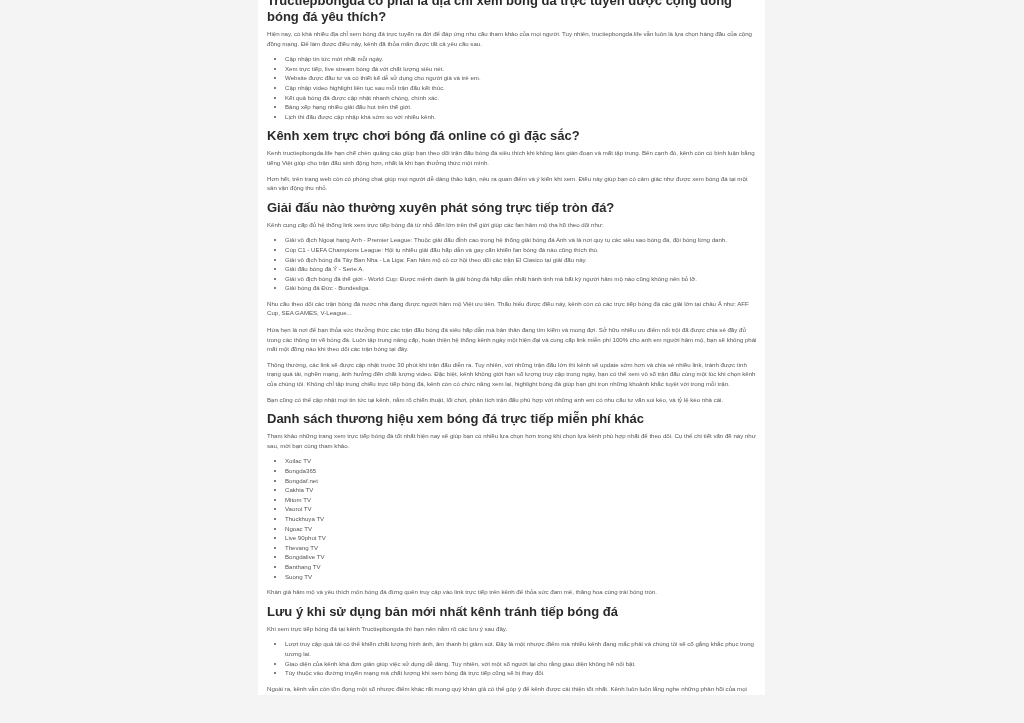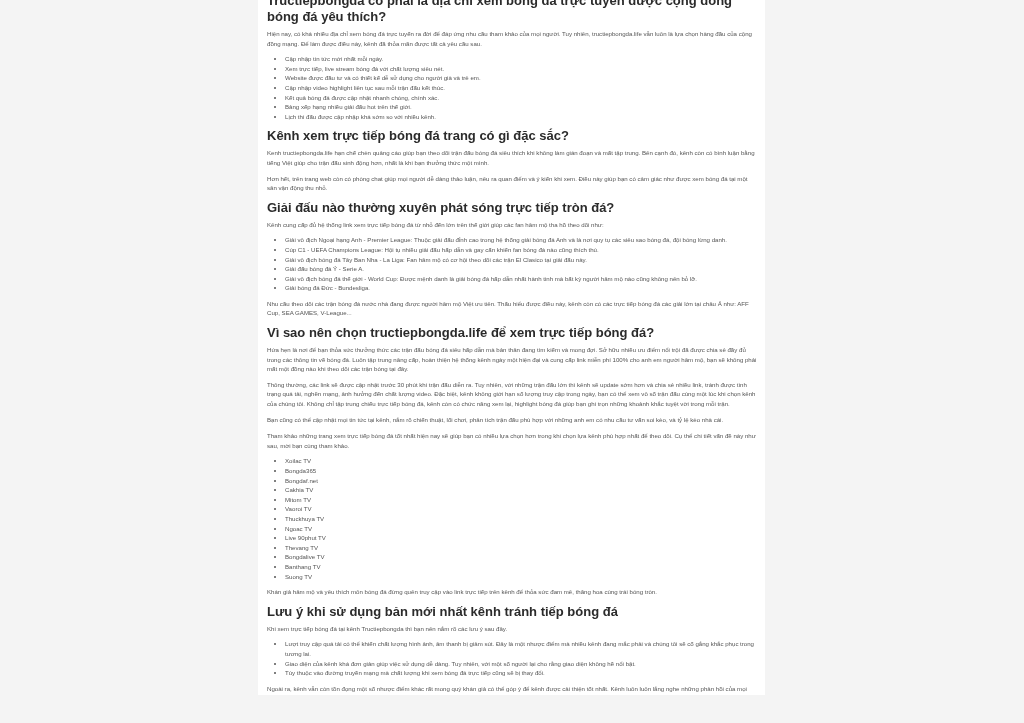--- a/index.html
+++ b/index.html
@@ -47,47 +47,47 @@
         <li>Xem trực tiếp, live stream bóng đá với chất lượng siêu nét.</li>
         <li>Website được đầu tư và có thiết kế dễ sử dụng cho người già và trẻ em.</li>
         <li>Cập nhập video highlight liên tục sau mỗi trận đấu kết thúc.</li>
         <li>Kết quả bóng đá được cập nhật nhanh chóng, chính xác.</li>
         <li>Bảng xếp hạng nhiều giải đấu hot trên thế giới.</li>
         <li>Lịch thi đấu được cập nhập khá sớm so với nhiều kênh.</li>
       </ul>
     </div>
 
     <div class="sec">
-      <h2>Kênh xem trực tiếp bóng đá trang có gì đặc sắc?</h2>
+      <h2>Kênh xem trực chơi bóng đá online có gì đặc sắc?</h2>
       <p>Kenh tructiepbongda.life hạn chế chèn quảng cáo giúp bạn theo dõi trận đấu bóng đá siêu thích khi không làm gián đoạn và mất tập trung. Bên cạnh đó, kênh còn có bình luận bằng tiếng Việt giúp cho trận đấu sinh động hơn, nhất là khi bạn thưởng thức một mình.</p>
       <p>Hơn hết, trên trang web còn có phòng chat giúp mọi người dễ dàng thảo luận, nêu ra quan điểm và ý kiến khi xem. Điều này giúp bạn có cảm giác như được xem bóng đá tại một sân vận động thu nhỏ.</p>
     </div>
 
     <div class="sec">
       <h2>Giải đấu nào thường xuyên phát sóng trực tiếp tròn đá?</h2>
       <p>Kênh cung cấp đủ hệ thống link xem trực tiếp bóng đá từ nhỏ đến lớn trên thế giới giúp các fan hâm mộ tha hồ theo dõi như:</p>
       <ul>
         <li>Giải vô địch Ngoại hạng Anh - Premier League: Thuộc giải đấu đỉnh cao trong hệ thống giải bóng đá Anh và là nơi quy tụ các siêu sao bóng đá, đội bóng lừng danh.</li>
         <li>Cúp C1 - UEFA Champions League: Hội tụ nhiều giải đấu hấp dẫn và gay cấn khiến fan bóng đá nào cũng thích thú.</li>
         <li>Giải vô địch bóng đá Tây Ban Nha - La Liga: Fan hâm mộ có cơ hội theo dõi các trận El Clasico tại giải đấu này.</li>
         <li>Giải đấu bóng đá Ý - Serie A.</li>
         <li>Giải vô địch bóng đá thế giới - World Cup: Được mệnh danh là giải bóng đá hấp dẫn nhất hành tinh mà bất kỳ người hâm mộ nào cũng không nên bỏ lỡ.</li>
         <li>Giải bóng đá Đức - Bundesliga.</li>
       </ul>
       <p>Nhu cầu theo dõi các trận bóng đá nước nhà đang được người hâm mộ Việt ưu tiên. Thấu hiểu được điều này, kênh còn có các trực tiếp bóng đá các giải lớn tại châu Á như: AFF Cup, SEA GAMES, V-League...</p>
     </div>
 
     <div class="sec">
-      <h2>Vì sao nên chọn tructiepbongda.life để xem trực tiếp bóng đá?</h2>
       <p>Hứa hẹn là nơi để bạn thỏa sức thưởng thức các trận đấu bóng đá siêu hấp dẫn mà bản thân đang tìm kiếm và mong đợi. Sở hữu nhiều ưu điểm nổi trội đã được chia sẻ đầy đủ trong các thông tin về bóng đá. Luôn tập trung nâng cấp, hoàn thiện hệ thống kênh ngày một hiện đại và cung cấp link miễn phí 100% cho anh em người hâm mộ, bạn sẽ không phải mất một đồng nào khi theo dõi các trận bóng tại đây.</p>
       <p>Thông thường, các link sẽ được cập nhật trước 30 phút khi trận đấu diễn ra. Tuy nhiên, với những trận đấu lớn thì kênh sẽ update sớm hơn và chia sẻ nhiều link, tránh được tình trạng quá tải, nghẽn mạng, ảnh hưởng đến chất lượng video. Đặc biệt, kênh không giới hạn số lượng truy cập trong ngày, bạn có thể xem vô số trận đấu cùng một lúc khi chọn kênh của chúng tôi. Không chỉ tập trung chiếu trực tiếp bóng đá, kênh còn có chức năng xem lại, highlight bóng đá giúp bạn ghi trọn những khoảnh khắc tuyệt vời trong mỗi trận.</p>
       <p>Bạn cũng có thể cập nhật mọi tin tức tại kênh, nắm rõ chiến thuật, lối chơi, phân tích trận đấu phù hợp với những anh em có nhu cầu tư vấn soi kèo, và tỷ lệ kèo nhà cái.</p>
     </div>
 
     <div class="sec">
+      <h2>Danh sách thương hiệu xem bóng đá trực tiếp miễn phí khác</h2>
       <p>Tham khảo những trang xem trực tiếp bóng đá tốt nhất hiện nay sẽ giúp bạn có nhiều lựa chọn hơn trong khi chọn lựa kênh phù hợp nhất để theo dõi. Cụ thể chi tiết vấn đề này như sau, mời bạn cùng tham khảo.</p>
       <ul>
         <li>Xoilac TV</li>
         <li>Bongda365</li>
         <li>Bongdaf.net</li>
         <li>Cakhia TV</li>
         <li>Mitom TV</li>
         <li>Vaoroi TV</li>
         <li>Thuckhuya TV</li>
         <li>Ngoac TV</li>

